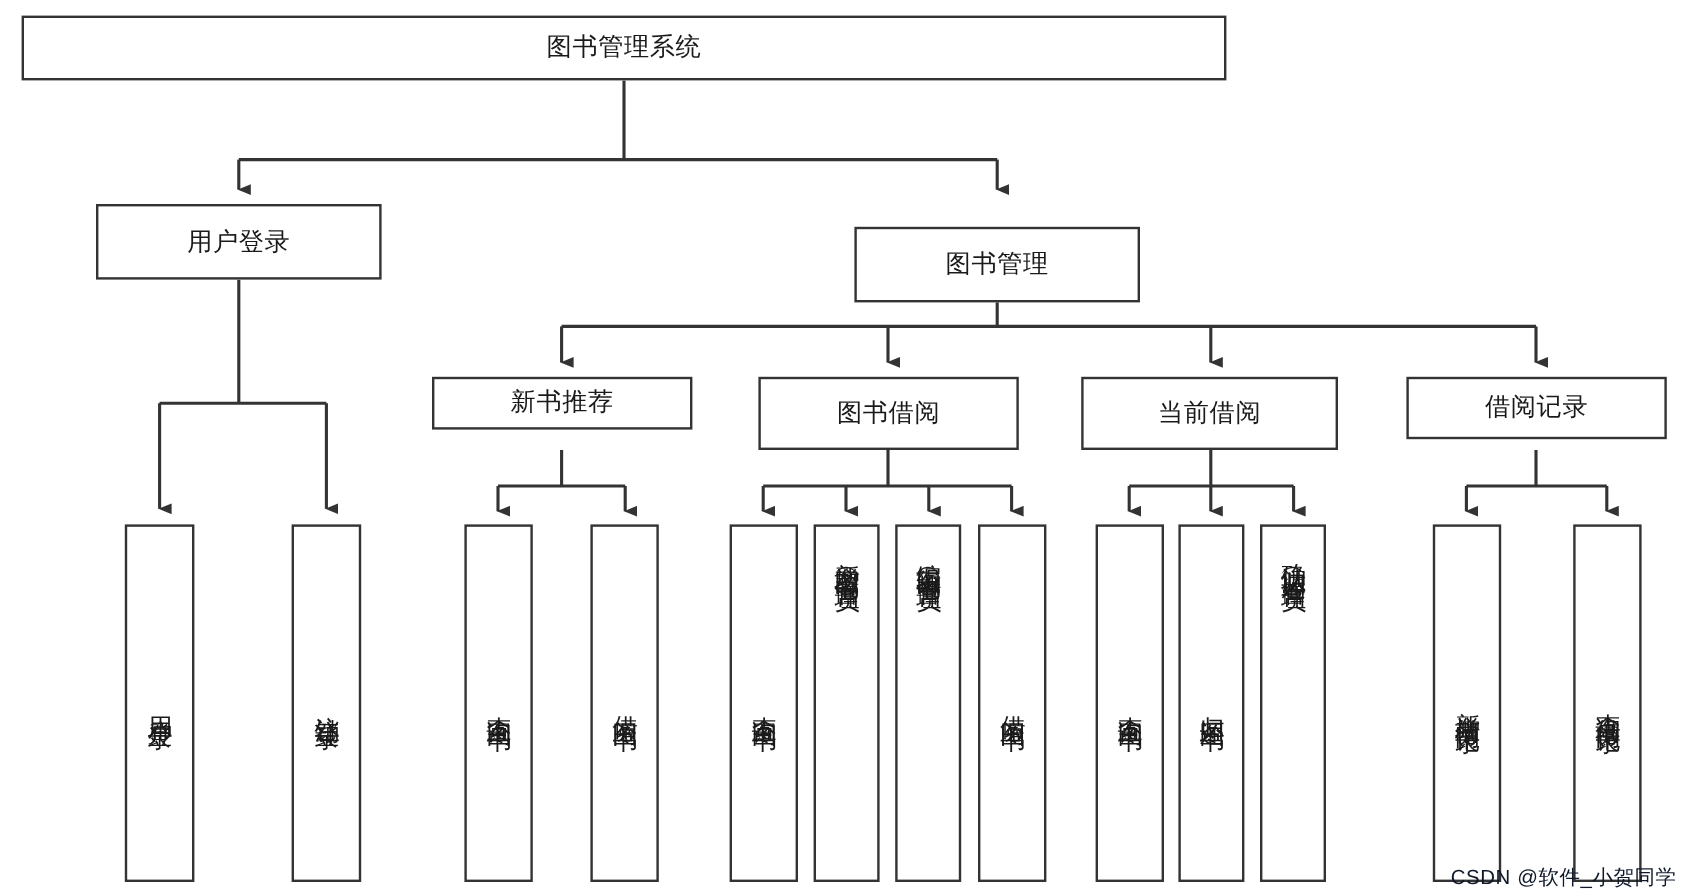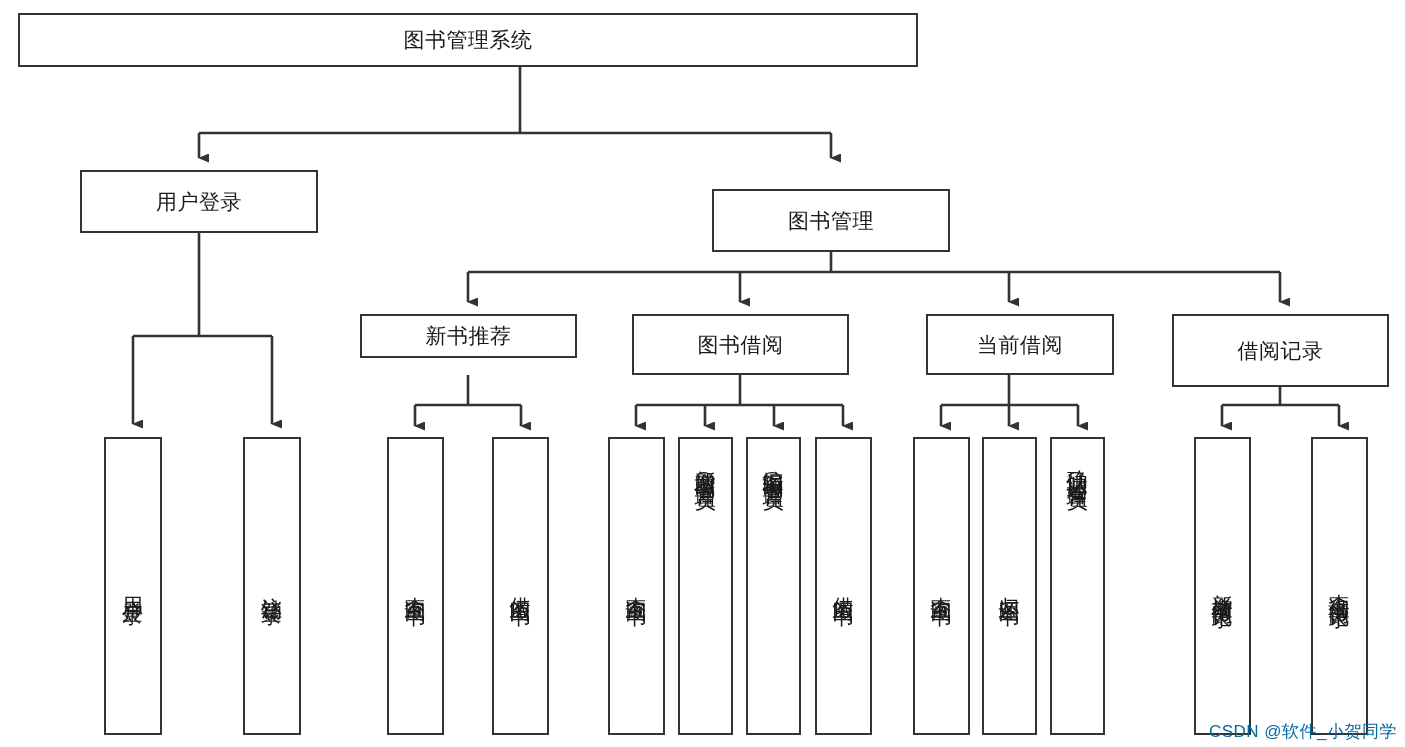--- a/index.html
+++ b/index.html
@@ -65,21 +65,21 @@
   }
   .node.vertical.centered {
     align-items: center;
     padding-top: 0;
   }
   #watermark {
     position: absolute;
     right: 8px;
     bottom: 4px;
     font-size: 17px;
-    color: #0369a1;
+    color: #0f172a;
     z-index: 5;
     white-space: nowrap;
     letter-spacing: 0.5px;
     margin-left: 16px;
   }
 </style>
 </head>
 <body>
 
 <div id="diagram-root">
@@ -127,41 +127,41 @@
       <path d="M 1009,405 L 1009,426" marker-end="url(#arrowhead)"></path>
       <path d="M 1078,405 L 1078,426" marker-end="url(#arrowhead)"></path>
 
       <path d="M 1280,375 L 1280,405"></path>
       <path d="M 1222,405 L 1339,405"></path>
       <path d="M 1222,405 L 1222,426" marker-end="url(#arrowhead)"></path>
       <path d="M 1339,405 L 1339,426" marker-end="url(#arrowhead)"></path>
     </g>
   </svg>
 
-  <div class="node root horizontal" style="left:18px; top:13px; width:900px; height:54px;">
+  <div class="node root horizontal" style="left:18px; top:13px; width:1004px; height:54px;">
     <span class="node-label">图书管理系统</span>
   </div>
 
   <div class="node horizontal" style="left:80px; top:170px; width:238px; height:63px;">
     <span class="node-label">用户登录</span>
   </div>
   <div class="node horizontal" style="left:712px; top:170px; width:238px; height:63px;margin-top:19px;">
     <span class="node-label">图书管理</span>
   </div>
 
   <div class="node horizontal" style="left:360px; top:314px; width:217px; height:44px;">
     <span class="node-label">新书推荐</span>
   </div>
   <div class="node horizontal" style="left:632px; top:314px; width:217px; height:61px;">
     <span class="node-label">图书借阅</span>
   </div>
-  <div class="node horizontal" style="left:901px; top:314px; width:188px; height:61px;margin-left:25px;">
+  <div class="node horizontal" style="left:901px; top:314px; width:214px; height:61px;">
     <span class="node-label">当前借阅</span>
   </div>
-  <div class="node horizontal" style="left:1172px; top:314px; width:217px; height:73px;">
+  <div class="node horizontal" style="left:1172px; top:314px; width:217px; height:52px;">
     <span class="node-label">借阅记录</span>
   </div>
 
   <div class="node vertical centered" style="left:104px; top:437px; width:58px; height:298px;">
     <span class="node-label">用户登录</span>
   </div>
   <div class="node vertical centered" style="left:243px; top:437px; width:58px; height:298px;">
     <span class="node-label">注销登录</span>
   </div>
 

